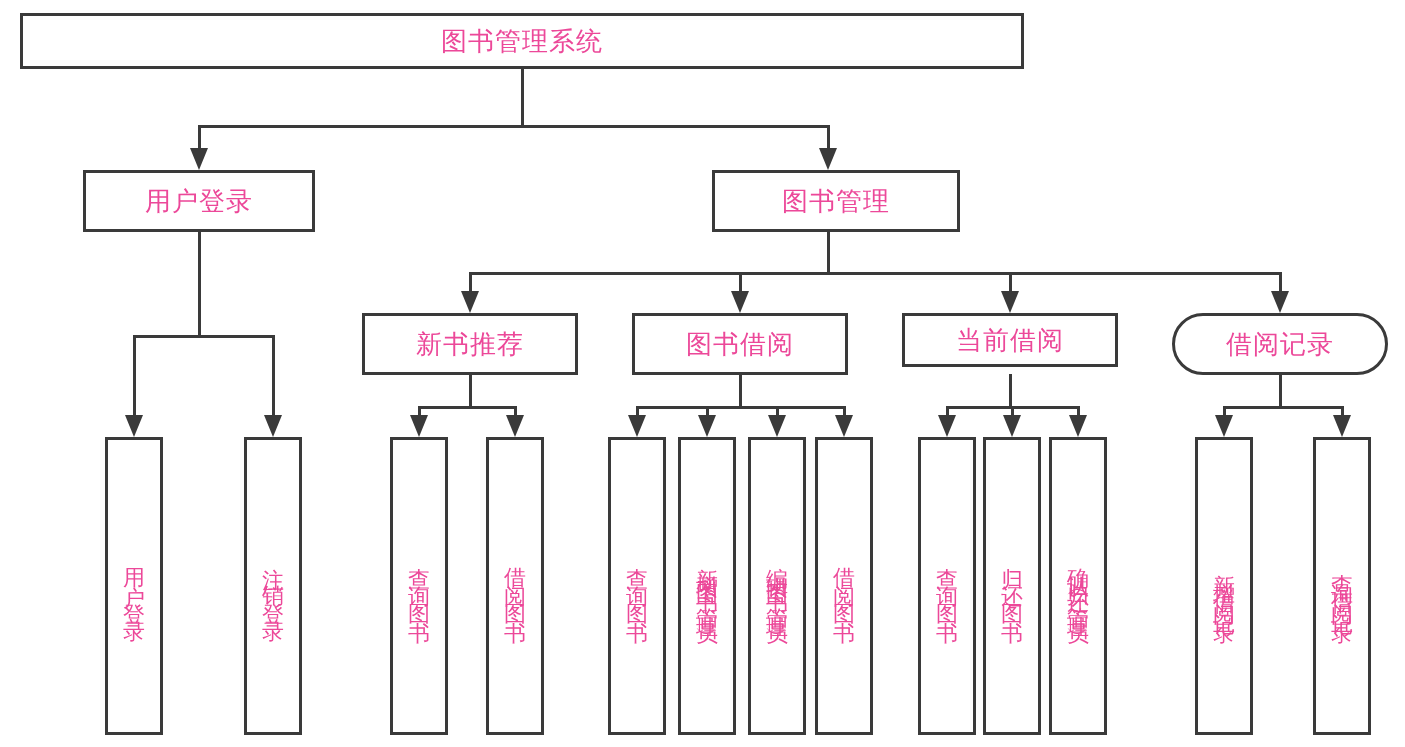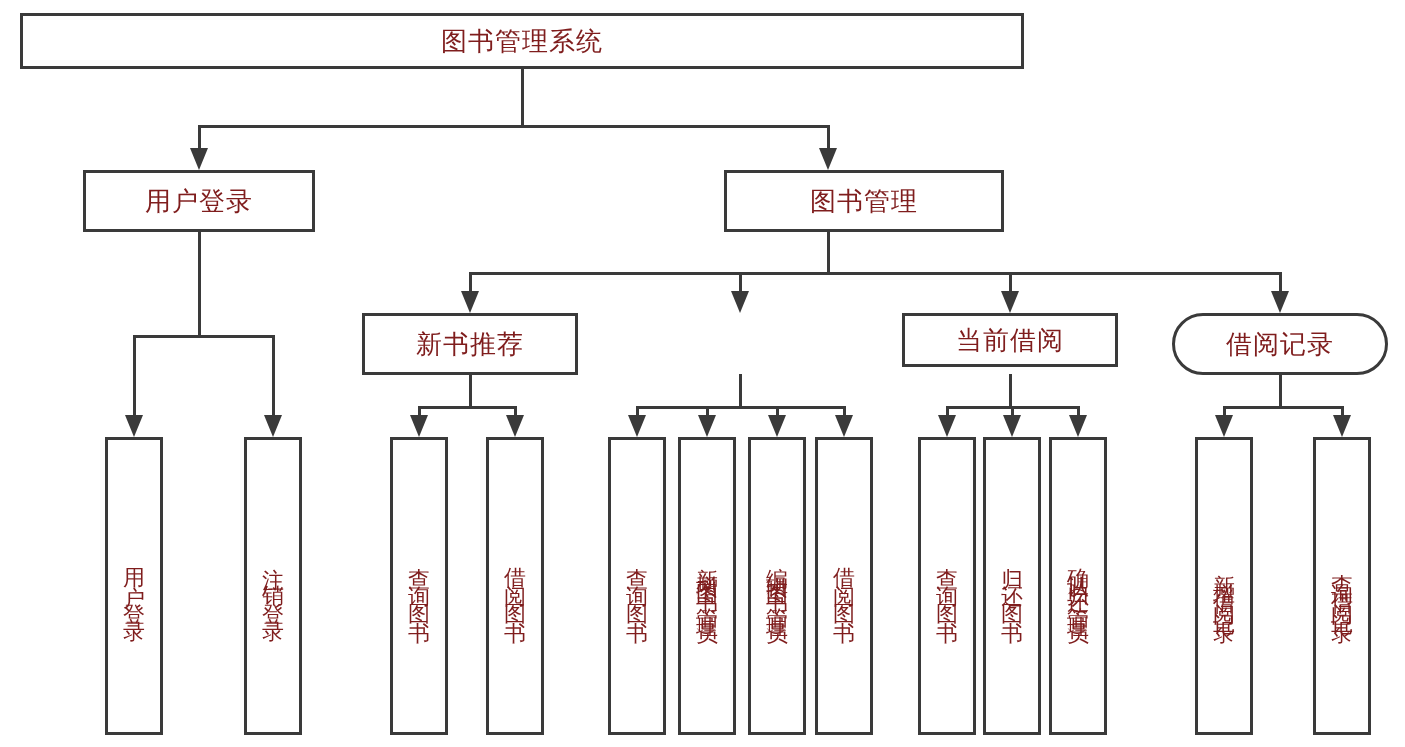--- a/index.html
+++ b/index.html
@@ -11,21 +11,21 @@
     overflow:hidden;
   }
   .box{
     position:absolute;
     box-sizing:border-box;
     border:3px solid #3a3a3a;
     background:#ffffff;
     display:flex;
     align-items:center;
     justify-content:center;
-    color:#7f1d1d;
+    color:#ec4899;
   }
   .h-label{font-size:26px;letter-spacing:1px;}
   .leaf{
     writing-mode:vertical-rl;
     font-size:22px;
     line-height:1;
   }
   .sp4{letter-spacing:18px;}
   .sp6{letter-spacing:10px;}
   .sp9{letter-spacing:8px;}
@@ -56,41 +56,42 @@
   <div class="box h-label" style="left:20px;top:13px;width:1004px;height:56px;">图书管理系统</div>
 
   <div class="vl" style="left:521px;top:67px;height:60px;"></div>
   <div class="hl" style="left:199px;top:125px;width:630px;"></div>
   <div class="vl" style="left:198px;top:125px;height:26px;"></div>
   <div class="arrow" style="left:190px;top:148px;"></div>
   <div class="vl" style="left:827px;top:125px;height:26px;"></div>
   <div class="arrow" style="left:819px;top:148px;"></div>
 
   <div class="box h-label" style="left:83px;top:170px;width:232px;height:62px;">用户登录</div>
-  <div class="box h-label" style="left:712px;top:170px;width:280px;height:62px;margin-left:12px;">图书管理</div>
+  <div class="box h-label" style="left:712px;top:170px;width:248px;height:62px;">图书管理</div>
 
   <div class="vl" style="left:198px;top:231px;height:106px;"></div>
   <div class="hl" style="left:134px;top:335px;width:140px;"></div>
   <div class="vl" style="left:133px;top:335px;height:82px;"></div>
   <div class="arrow" style="left:125px;top:415px;"></div>
   <div class="vl" style="left:272px;top:335px;height:82px;"></div>
   <div class="arrow" style="left:264px;top:415px;"></div>
 
   <div class="vl" style="left:827px;top:231px;height:43px;"></div>
   <div class="hl" style="left:470px;top:272px;width:811px;"></div>
   <div class="vl" style="left:469px;top:272px;height:21px;"></div>
   <div class="arrow" style="left:461px;top:291px;"></div>
   <div class="vl" style="left:739px;top:272px;height:21px;"></div>
   <div class="arrow" style="left:731px;top:291px;"></div>
   <div class="vl" style="left:1009px;top:272px;height:21px;"></div>
   <div class="arrow" style="left:1001px;top:291px;"></div>
   <div class="vl" style="left:1279px;top:272px;height:21px;"></div>
   <div class="arrow" style="left:1271px;top:291px;"></div>
 
   <div class="box h-label" style="left:362px;top:313px;width:216px;height:62px;">新书推荐</div>
+  <div class="box h-label" style="left:632px;top:313px;width:216px;height:62px;">图书借阅</div>
   <div class="box h-label" style="left:902px;top:313px;width:216px;height:54px;">当前借阅</div>
   <div class="box h-label" style="left:1172px;top:313px;width:216px;height:62px;border-radius:31px;">借阅记录</div>
 
   <div class="vl" style="left:469px;top:374px;height:34px;"></div>
   <div class="hl" style="left:419px;top:406px;width:97px;"></div>
   <div class="vl" style="left:418px;top:406px;height:12px;"></div>
   <div class="arrow" style="left:410px;top:415px;"></div>
   <div class="vl" style="left:514px;top:406px;height:12px;"></div>
   <div class="arrow" style="left:506px;top:415px;"></div>
 

